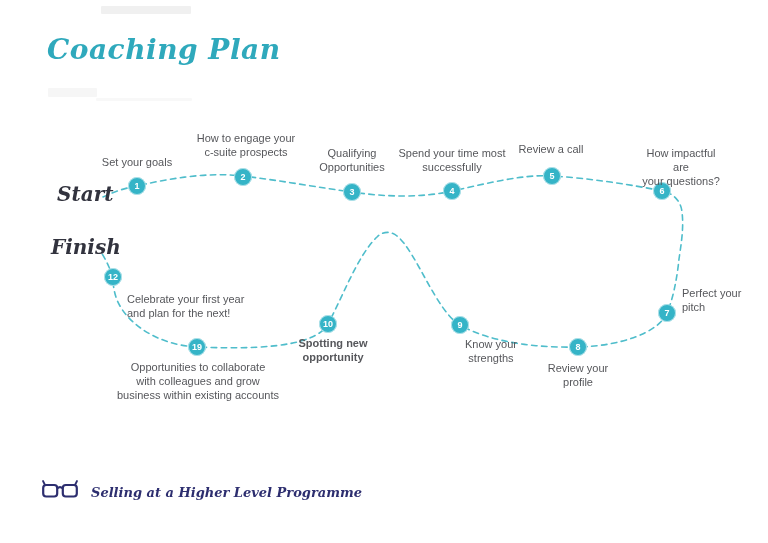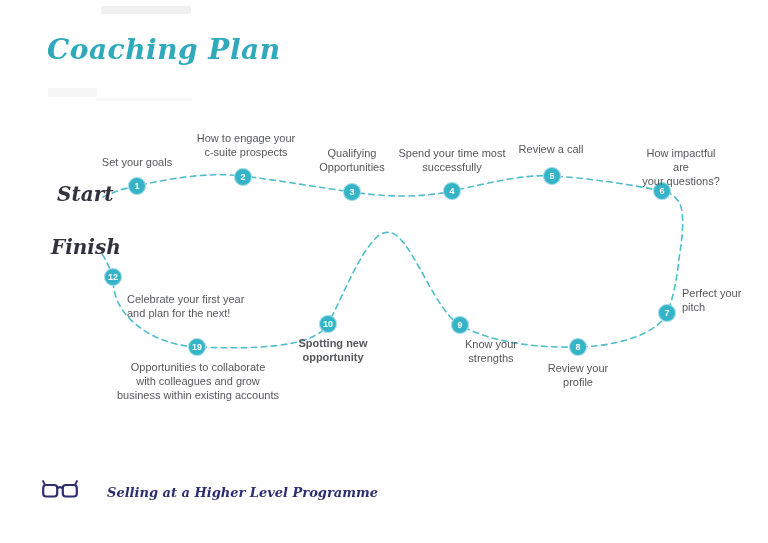--- a/index.html
+++ b/index.html
@@ -43,21 +43,21 @@
   .n11{left:188px;top:338px;} .n12{left:104px;top:268px;}
   
   .l1{left:137px;top:155px;} .l2{left:246px;top:131px;}
   .l3{left:352px;top:146px;} .l4{left:452px;top:146px;}
   .l5{left:551px;top:142px;} .l6{left:665px;top:146px;margin-left:16px;}
   .l7{left:682px;top:286px;} .l8{left:578px;top:361px;}
   .l9{left:459px;top:337px;margin-left:32px;} .l10{left:333px;top:336px;font-weight:bold;}
   .l11{left:198px;top:360px;} .l12{left:127px;top:260px;margin-top:32px;}
   .footer{
     position:absolute;left:41px;top:478px;
-    display:flex;align-items:center;gap:28px;
+    display:flex;align-items:center;gap:12px;
   }
   .footer-text{
     font:italic 700 13px "DejaVu Serif",serif;
     color:#2D2E6F;
   }
   .ghost{position:absolute;border-radius:1px;}
   .g1{left:101px;top:6px;width:90px;height:8px;background:#f0f0f0;}
   .g2{left:48px;top:88px;width:49px;height:9px;background:#f6f6f6;}
   .g3{left:96px;top:98px;width:96px;height:3px;background:#f8f8f8;}
 </style>

